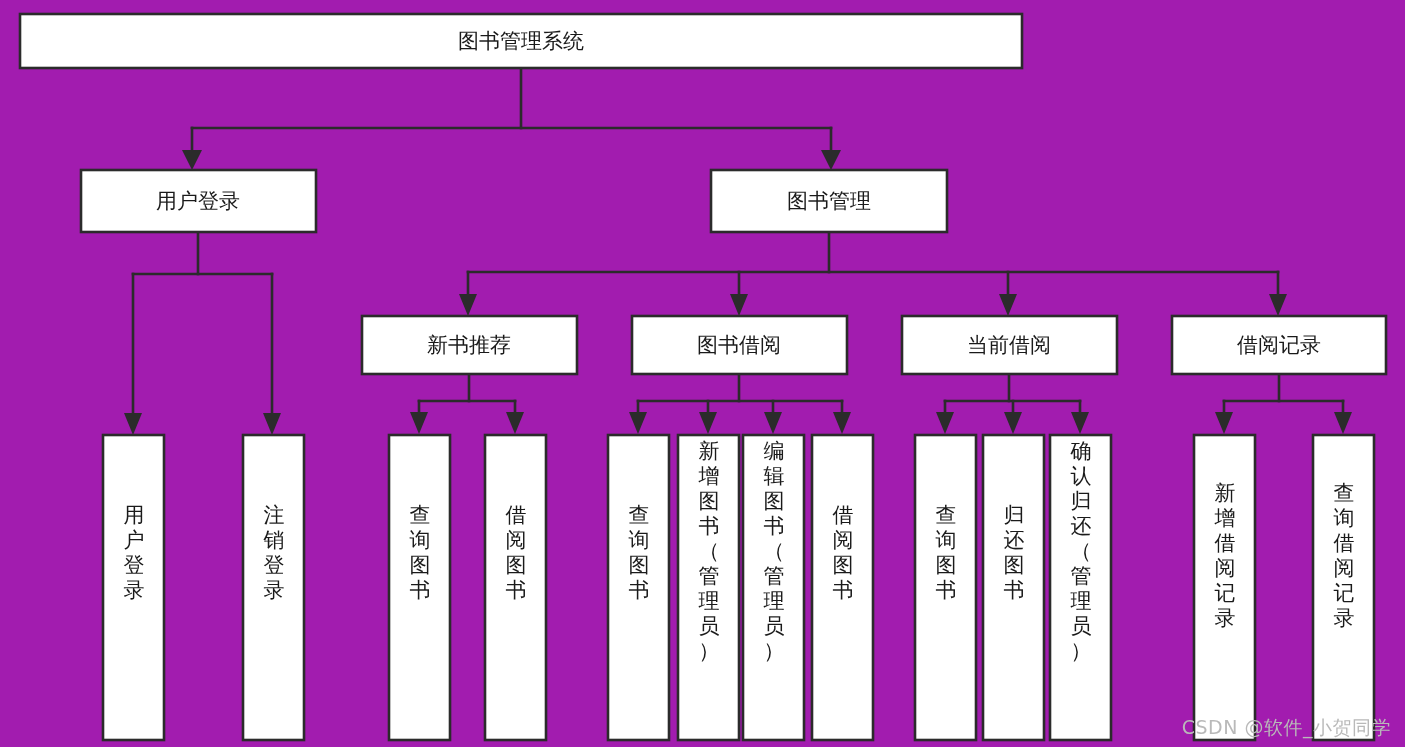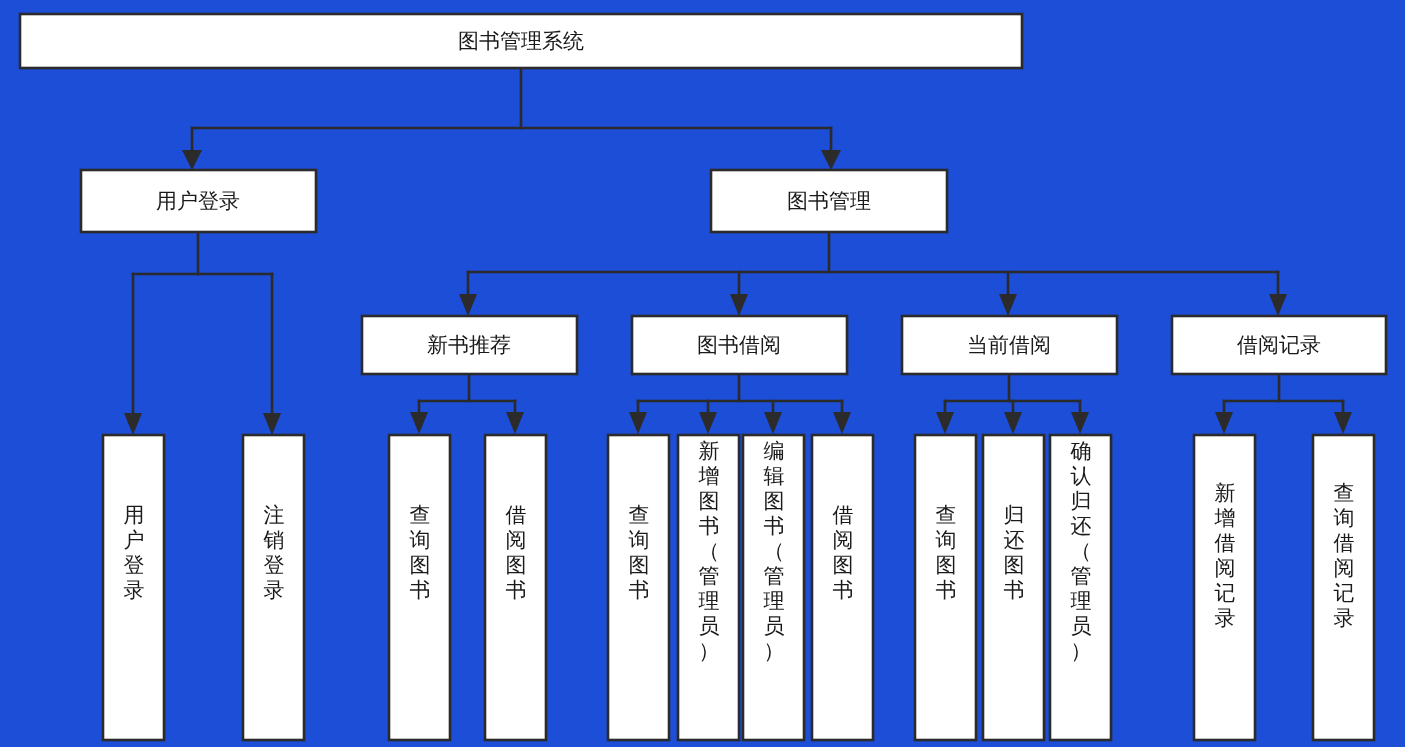--- a/index.html
+++ b/index.html
@@ -4,21 +4,21 @@
 <style>
   html, body {
     margin: 0;
     padding: 0;
     background: #ffffff;
   }
   #canvas {
     position: relative;
     width: 1405px;
     height: 747px;
-    background: #1d4ed8;
+    background: #a21caf;
     font-family: "DejaVu Sans", "Liberation Sans", sans-serif;
     overflow: hidden;
   }
   svg#diagram {
     position: absolute;
     left: 0;
     top: 0;
     width: 1405px;
     height: 747px;
   }
@@ -213,13 +213,14 @@
       <rect class="node-rect" x="1194" y="435" width="61" height="305"></rect>
       <text class="node-label-v" x="1225" y="500"><tspan x="1225" dy="0">新</tspan><tspan x="1225" dy="25">增</tspan><tspan x="1225" dy="25">借</tspan><tspan x="1225" dy="25">阅</tspan><tspan x="1225" dy="25">记</tspan><tspan x="1225" dy="25">录</tspan></text>
     </g>
     <g>
       <rect class="node-rect" x="1313" y="435" width="61" height="305"></rect>
       <text class="node-label-v" x="1344" y="500"><tspan x="1344" dy="0">查</tspan><tspan x="1344" dy="25">询</tspan><tspan x="1344" dy="25">借</tspan><tspan x="1344" dy="25">阅</tspan><tspan x="1344" dy="25">记</tspan><tspan x="1344" dy="25">录</tspan></text>
     </g>
 
   </svg>
 
+  <div class="watermark">CSDN @软件_小贺同学</div>
 </div>
 
 </body></html>

